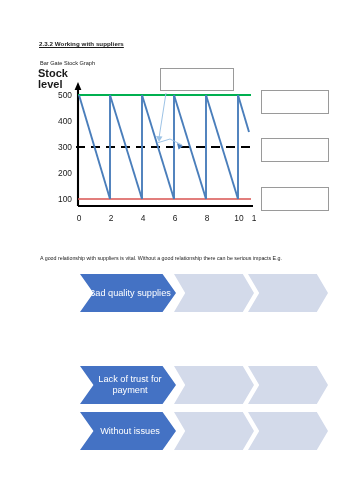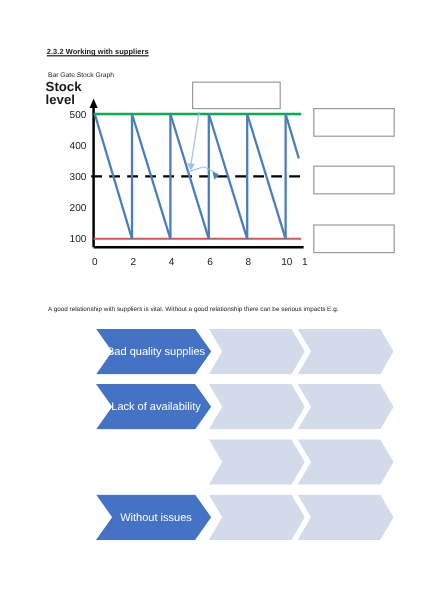--- a/index.html
+++ b/index.html
@@ -214,29 +214,25 @@
   <div class="chevron-zone">
 
     <div class="chev-row r0">
       <div class="chev chev-1">
         <span class="chev-label">Bad quality supplies</span>
       </div>
       <div class="chev chev-2"></div>
       <div class="chev chev-3"></div>
     </div>
 
-    <div class="chev-row r1">
+
+    <div class="chev-row r2">
       <div class="chev chev-1">
-        <span class="chev-label">Lack of availability</span>
+        <span class="chev-label">Lack of trust for payment</span>
       </div>
-      <div class="chev chev-2"></div>
-      <div class="chev chev-3"></div>
-    </div>
-
-    <div class="chev-row r2">
       <div class="chev chev-2"></div>
       <div class="chev chev-3"></div>
     </div>
 
     <div class="chev-row r3">
       <div class="chev chev-1">
         <span class="chev-label">Without issues</span>
       </div>
       <div class="chev chev-2"></div>
       <div class="chev chev-3"></div>

